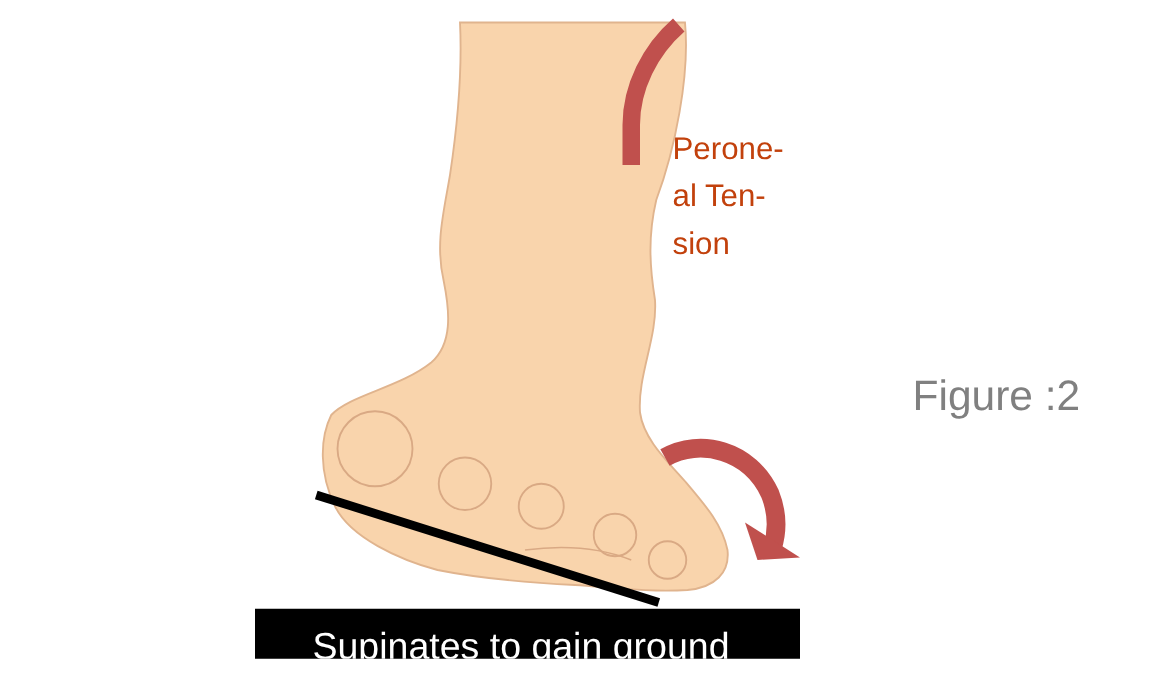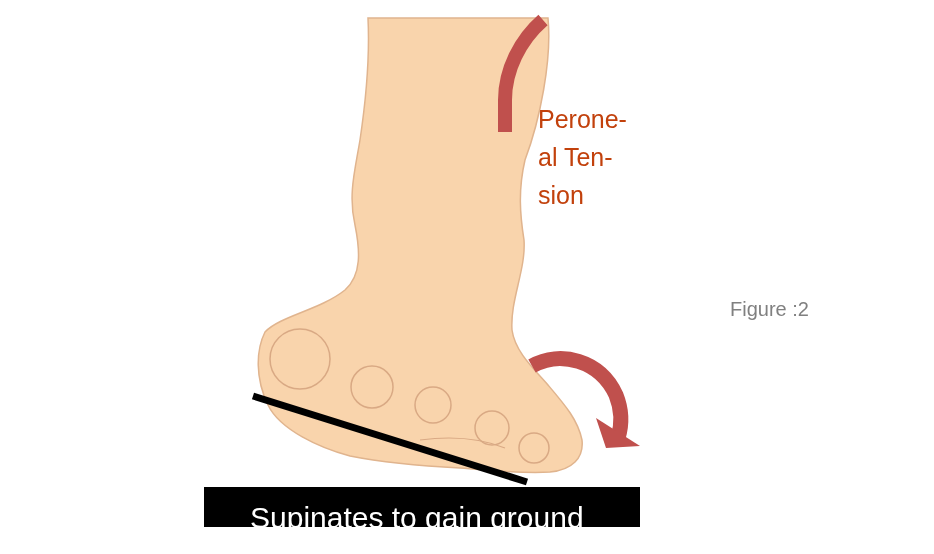--- a/index.html
+++ b/index.html
@@ -5,21 +5,21 @@
     html, body { margin: 0; padding: 0; background: #ffffff; }
     body { width: 934px; height: 554px; position: relative; overflow: hidden; font-family: "Liberation Sans", sans-serif; }
     #figure { position: absolute; left: 0; top: 0; width: 934px; height: 554px; }
     .label-tension {
       position: absolute; left: 538px; top: 100px;
       font-size: 25px; line-height: 38px; color: #c2410c;
       white-space: pre-line;
     }
     .label-figure {
       position: absolute; left: 730px; top: 298px;
-      font-size: 20px; color: #808080;
+      font-size: 34px; color: #808080;
     }
     .caption-bar {
       position: absolute; left: 204px; top: 487px; width: 436px; height: 40px;
       background: #000000; overflow: hidden;
     }
     .caption-text {
       position: absolute; left: 46px; top: 14px;
       font-size: 30px; color: #ffffff; white-space: nowrap;
     }
   </style>

